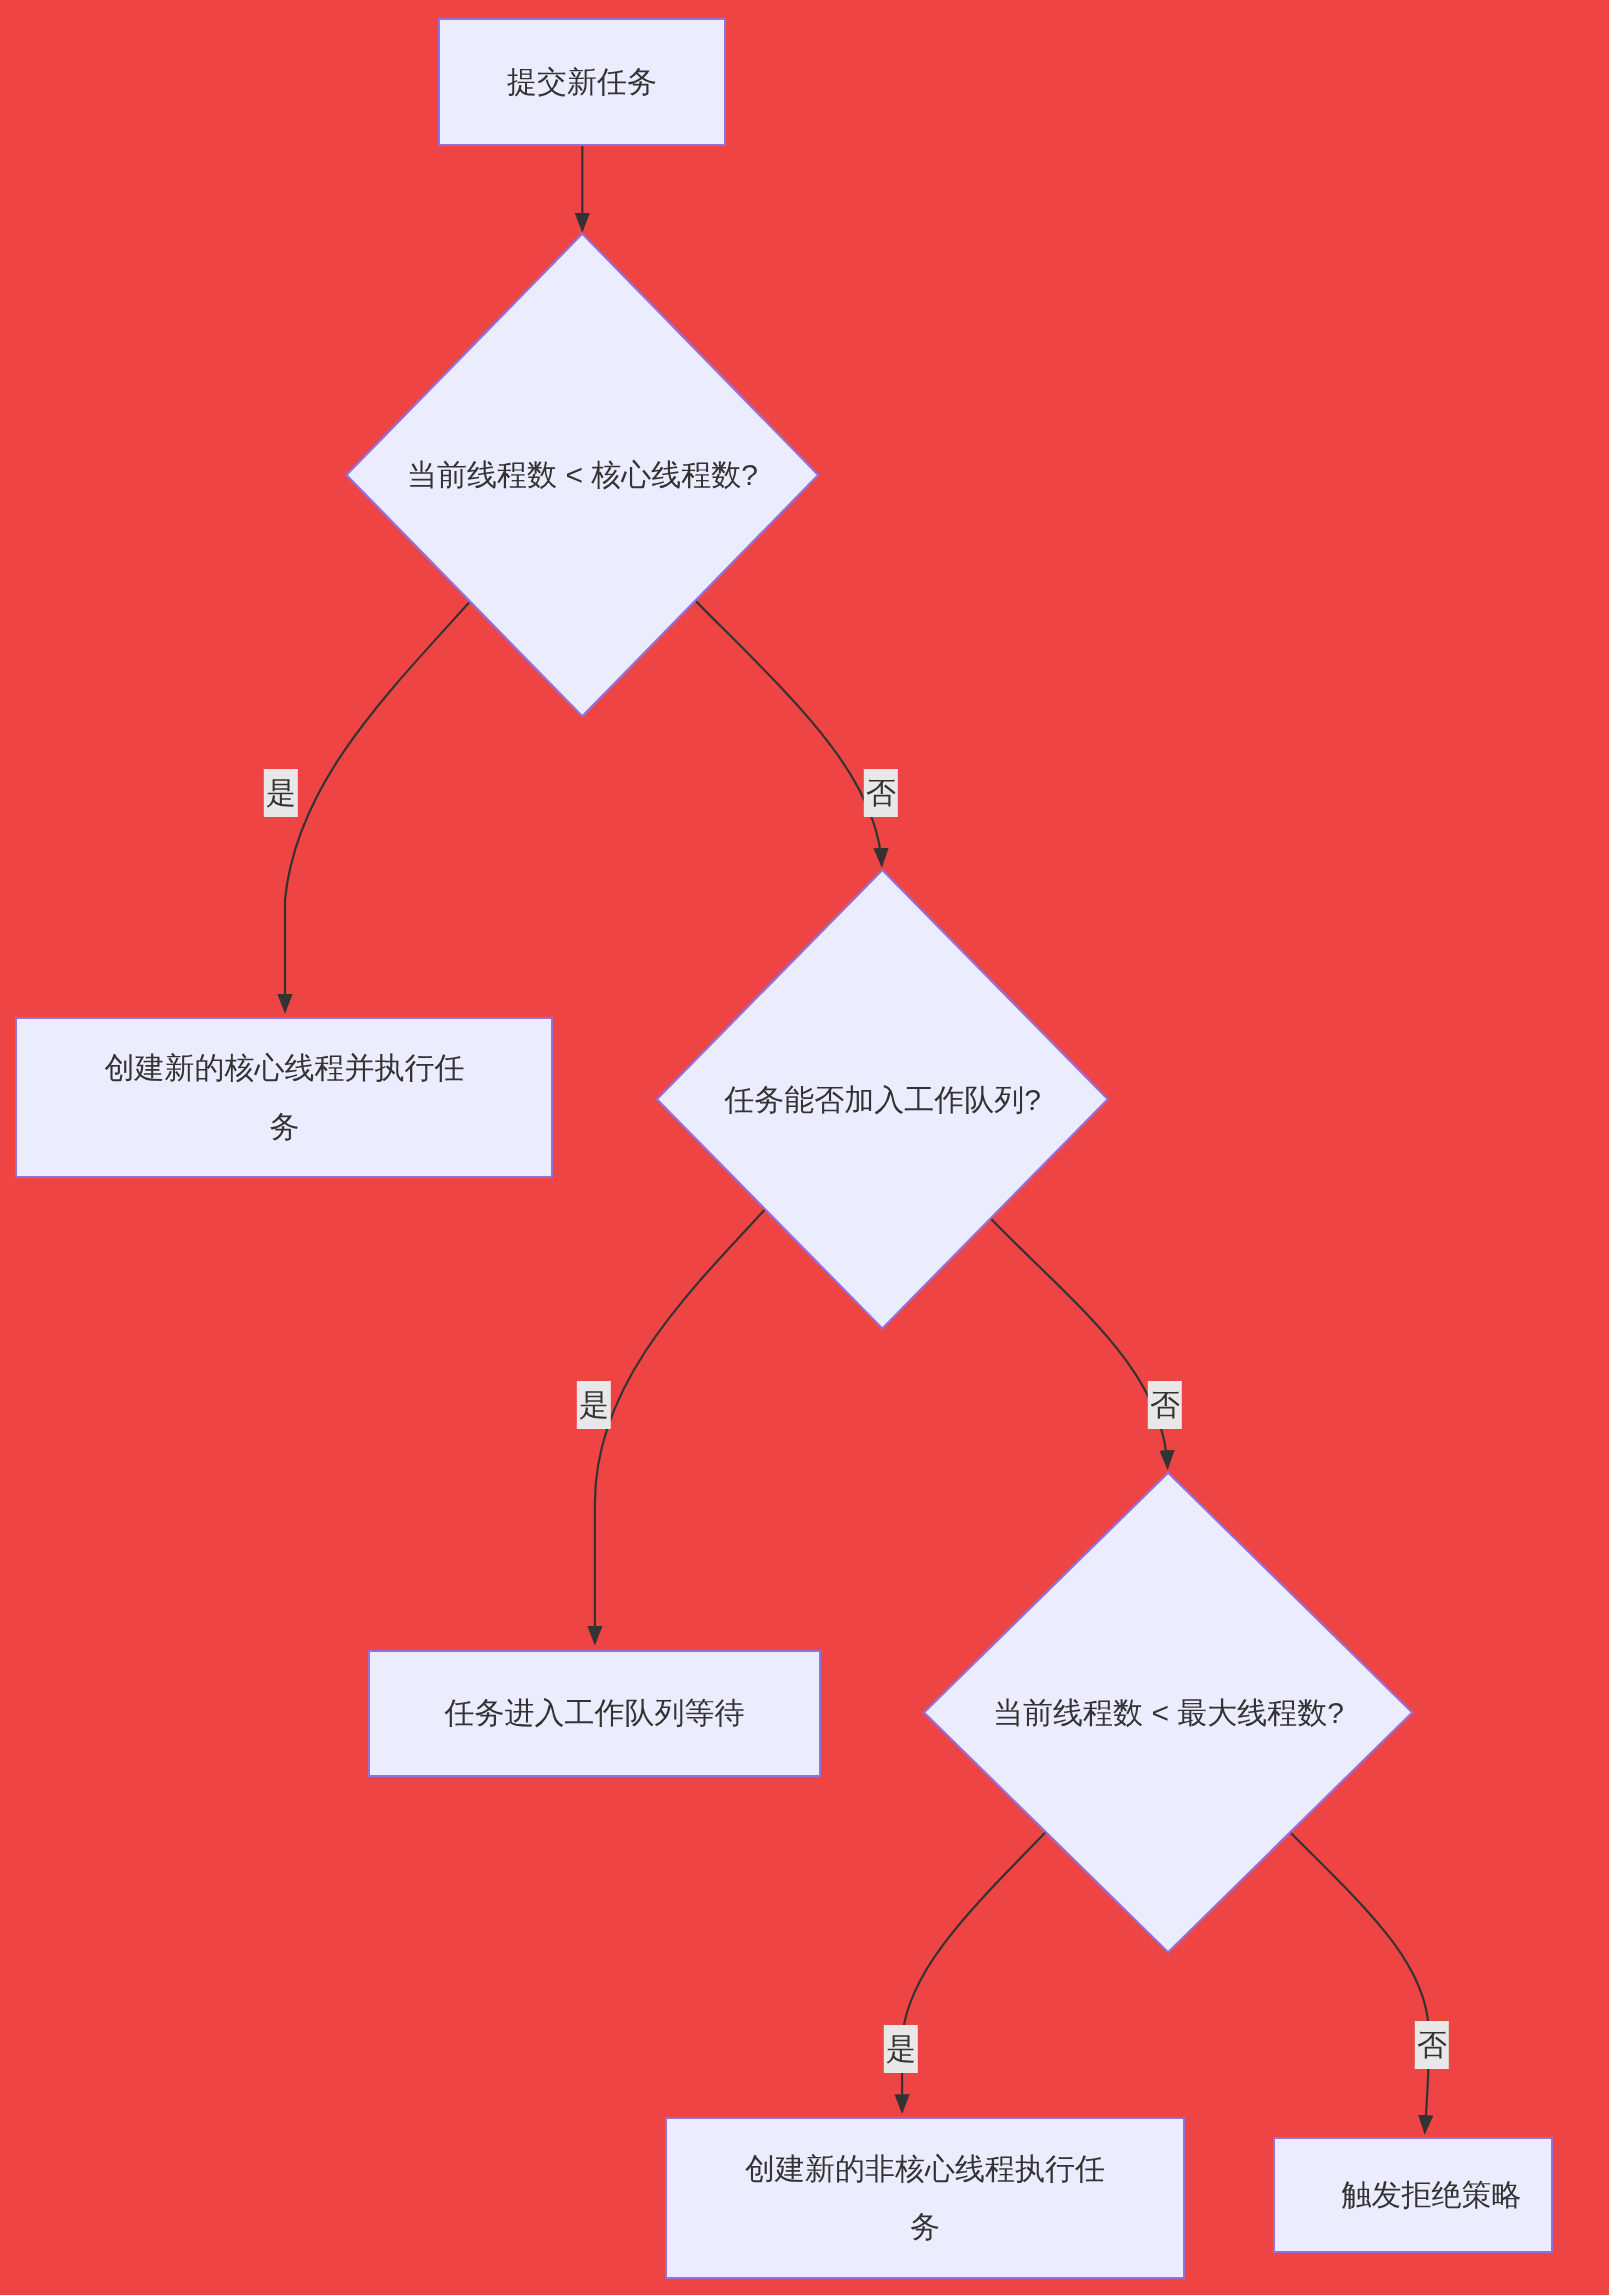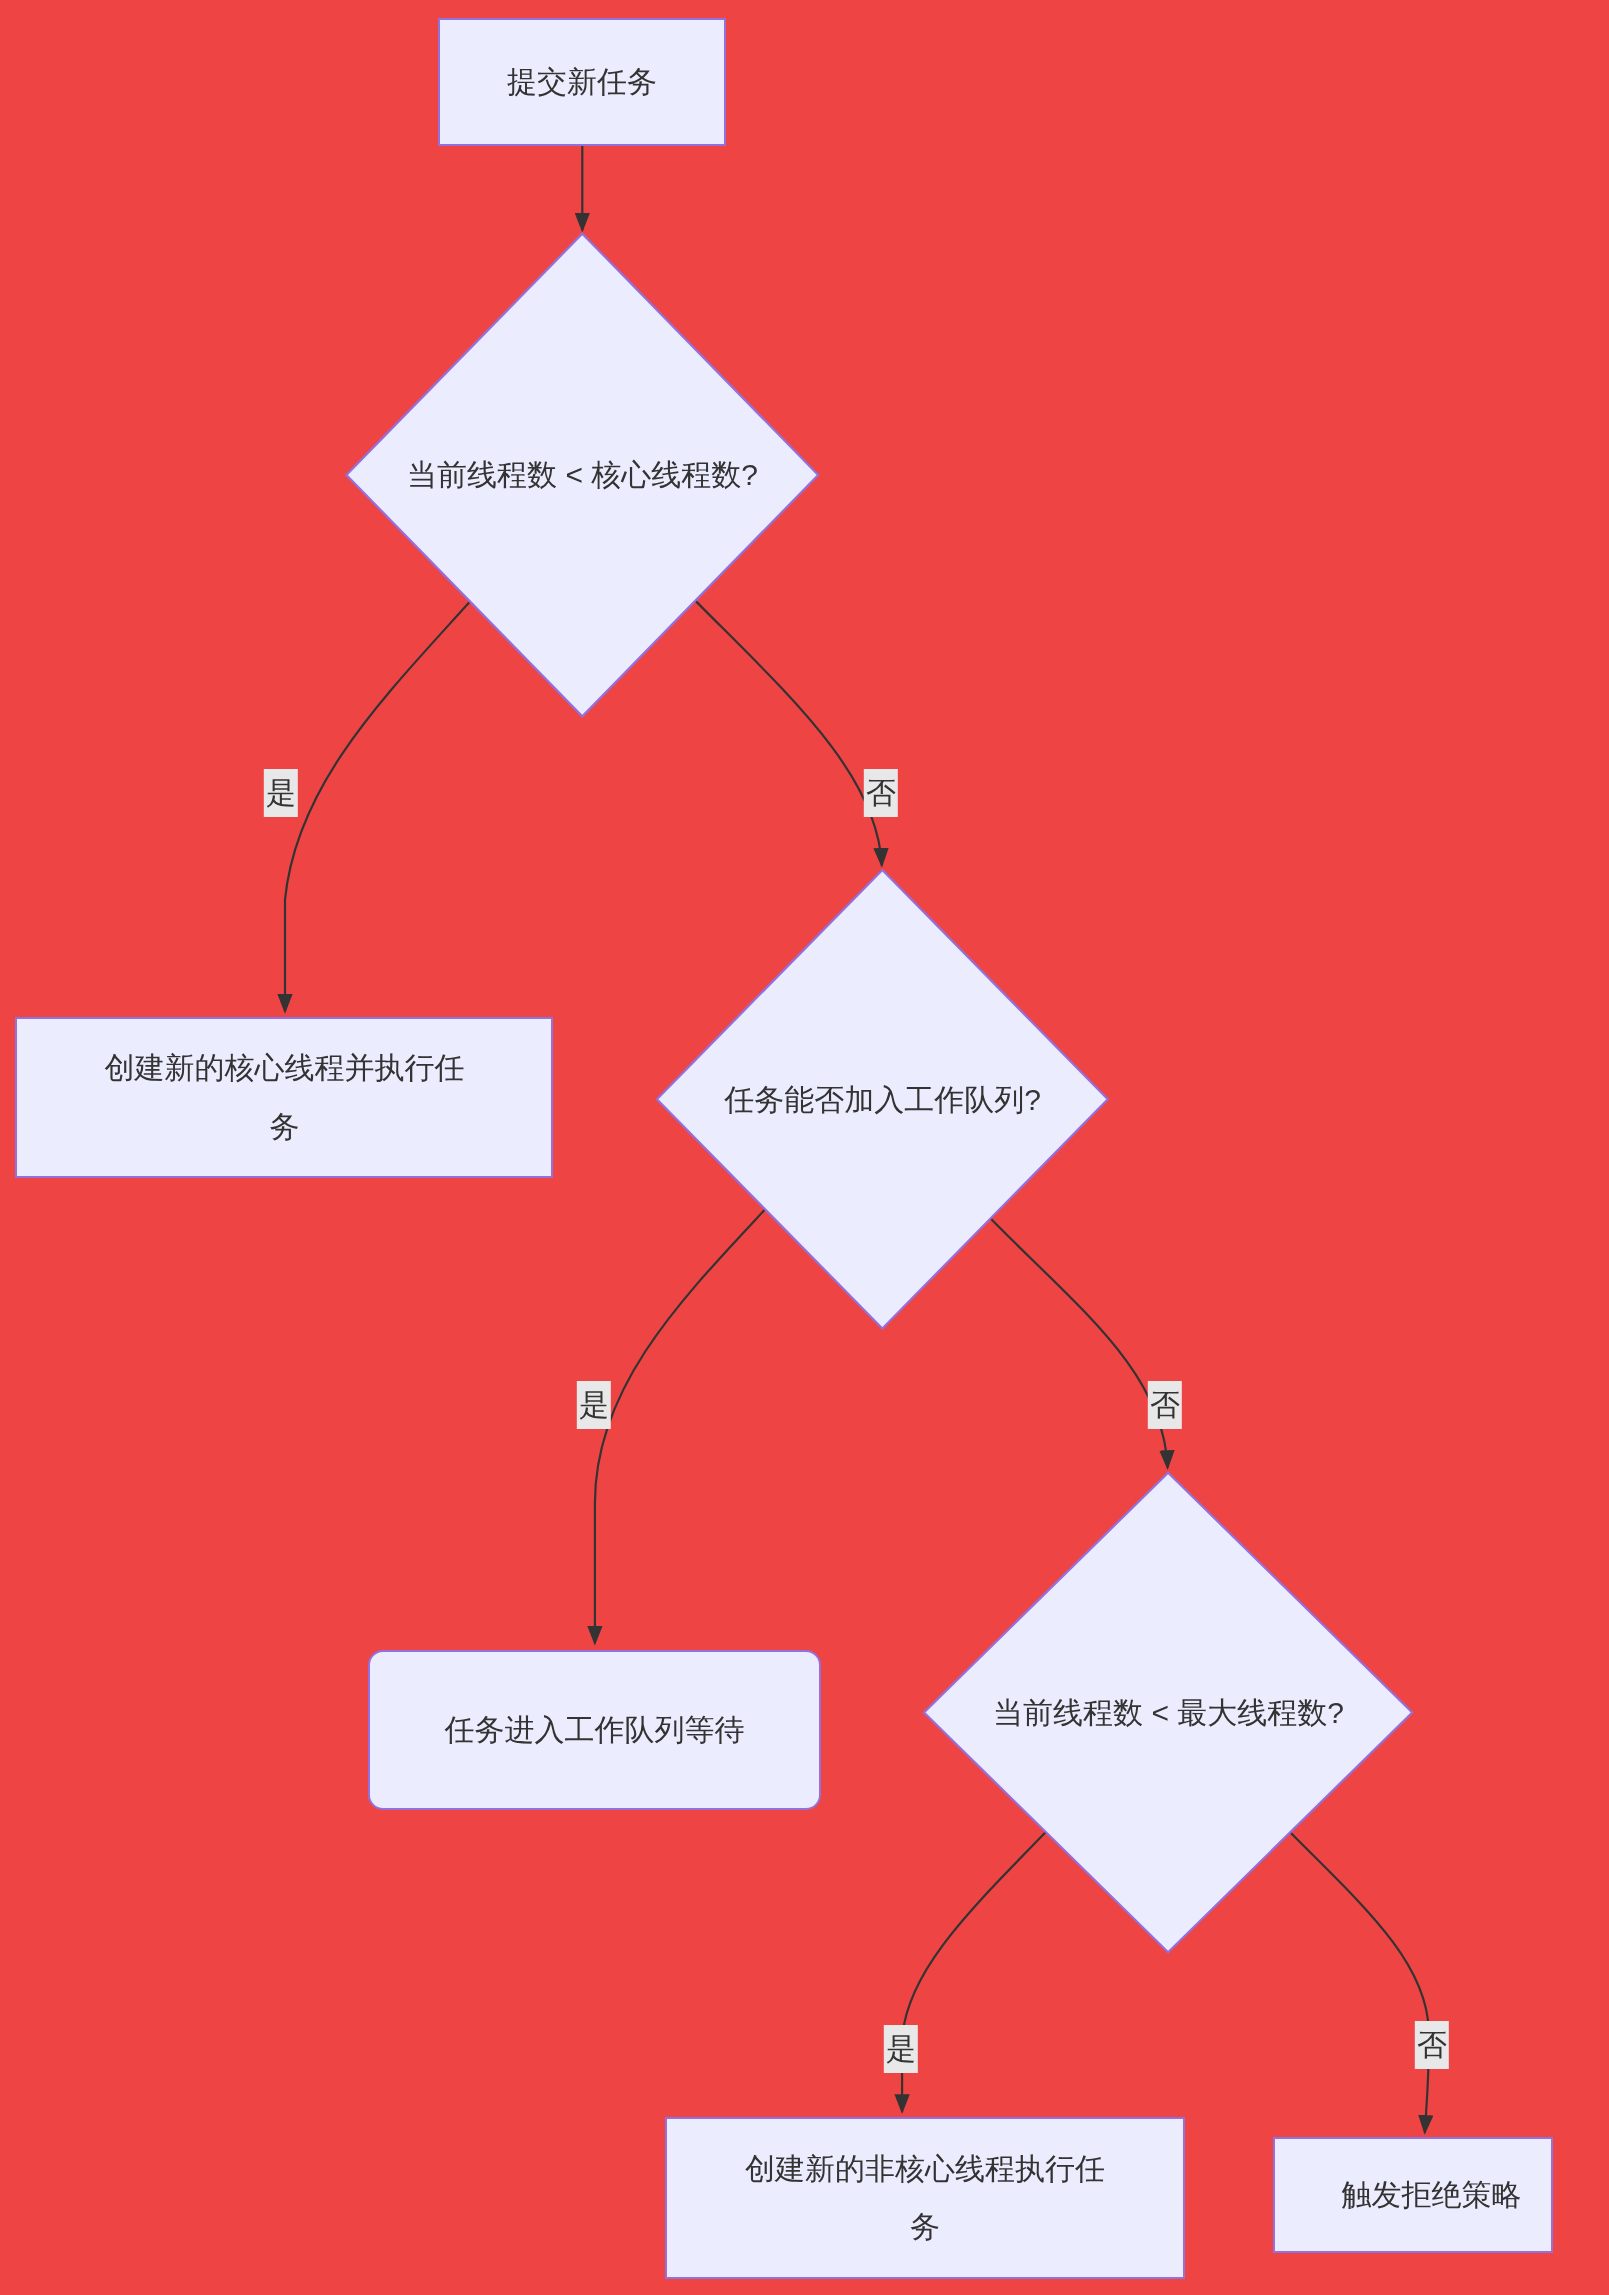--- a/index.html
+++ b/index.html
@@ -58,21 +58,21 @@
 
   <div class="node-rect" style="left:438px;top:18px;width:288px;height:128px;">
     <span>提交新任务</span>
   </div>
 
   <div class="node-rect" style="left:15.4px;top:1017px;width:538px;height:161px;">
     <span>创建新的核心线程并执行任
 务</span>
   </div>
 
-  <div class="node-rect" style="left:368px;top:1650px;width:453px;height:160px;border-radius:15px;">
+  <div class="node-rect" style="left:368px;top:1650px;width:453px;height:127px;">
     <span>任务进入工作队列等待</span>
   </div>
 
   <div class="node-rect" style="left:665px;top:2117px;width:520px;height:162px;">
     <span>创建新的非核心线程执行任
 务</span>
   </div>
 
   <div class="node-rect" style="left:1273px;top:2137px;width:280px;height:116px;padding-left:37px;">
     <span>触发拒绝策略</span>

